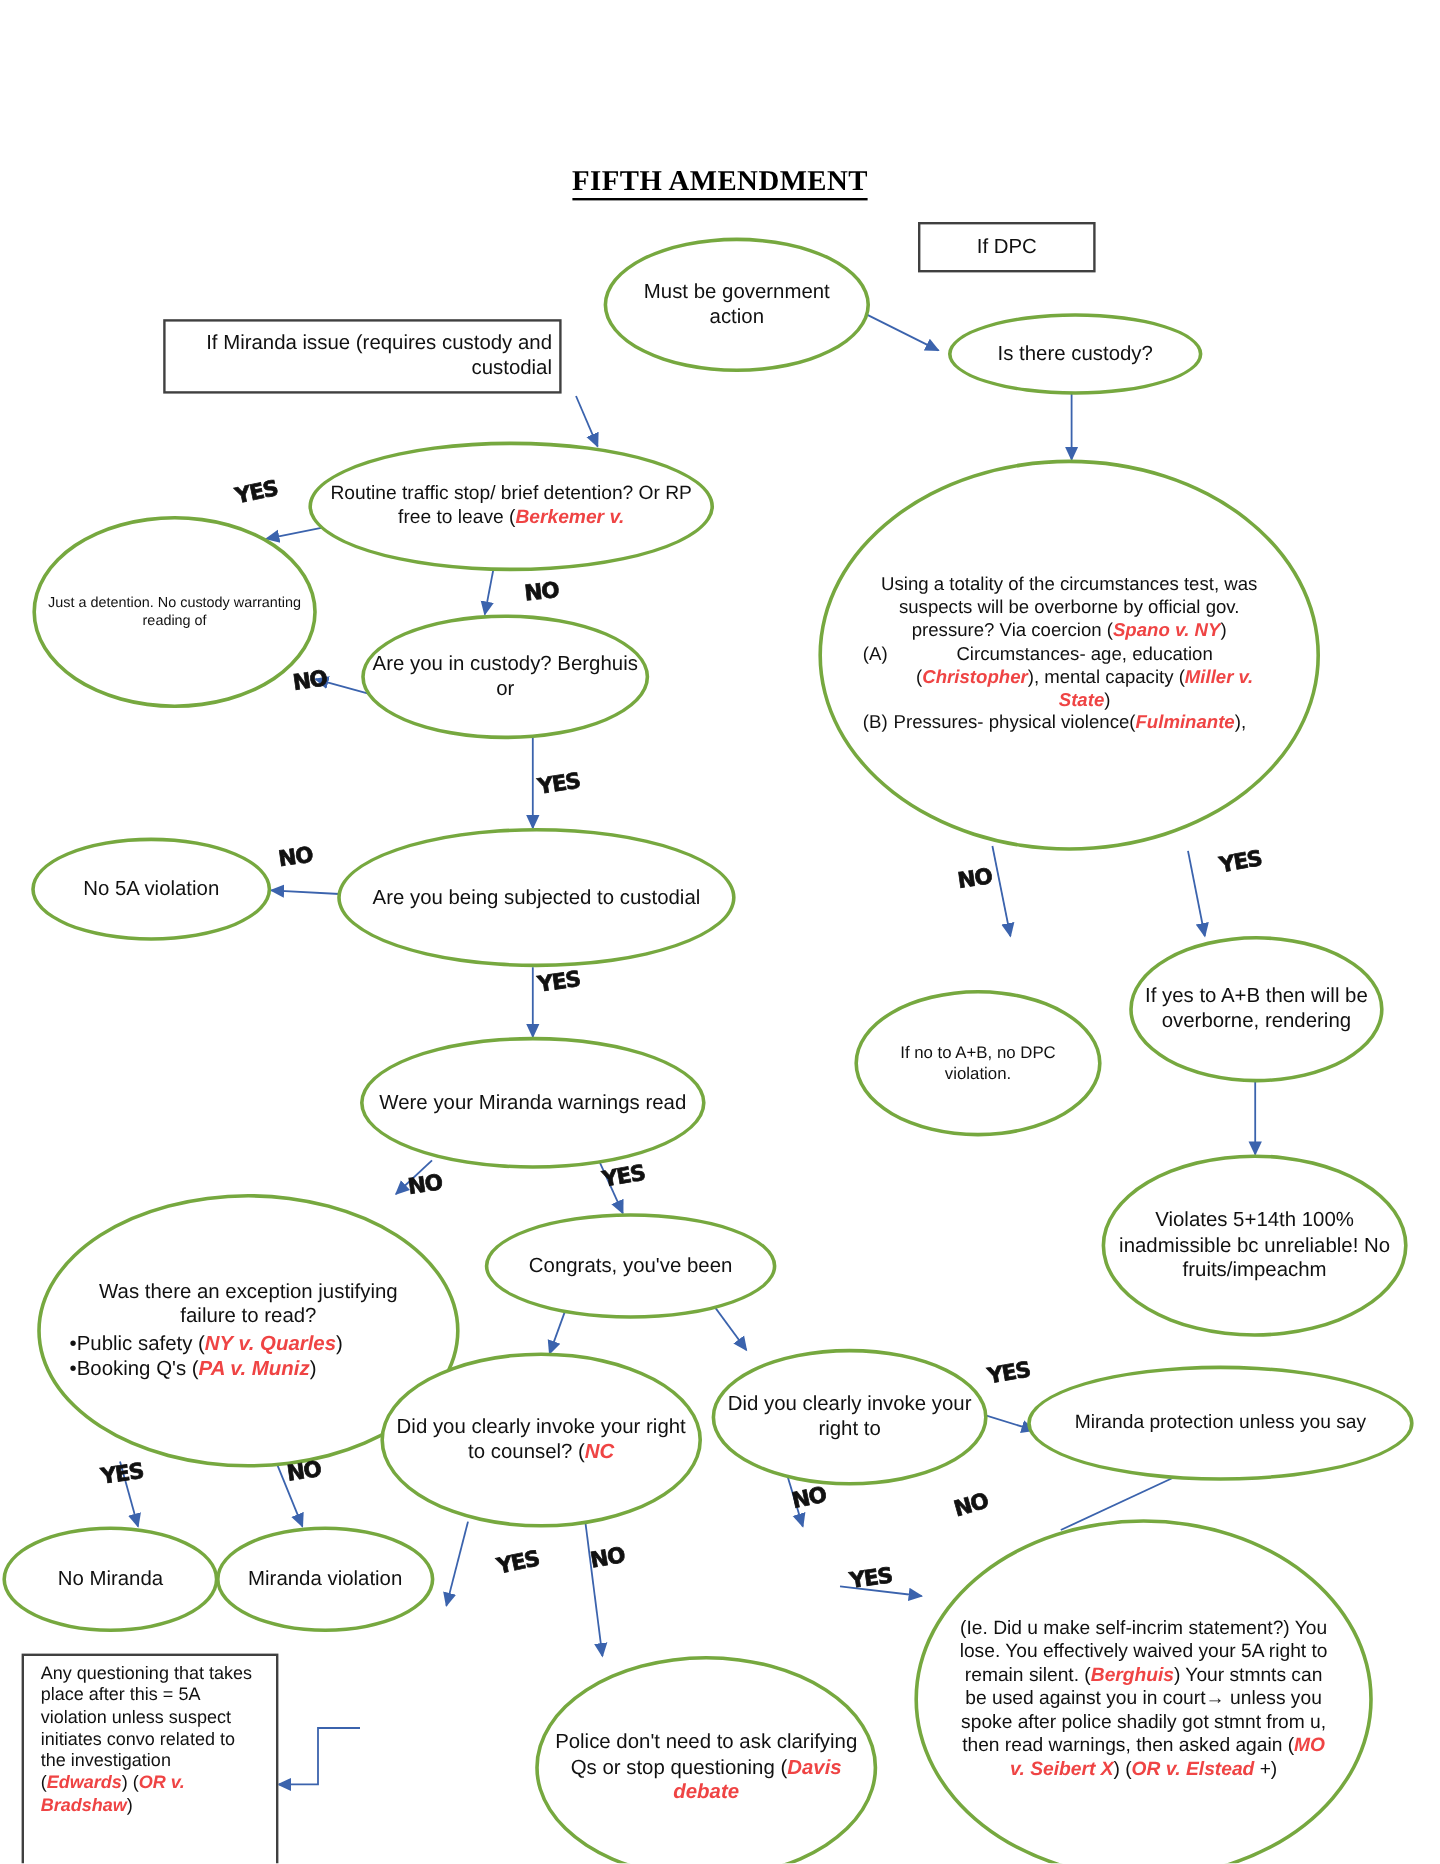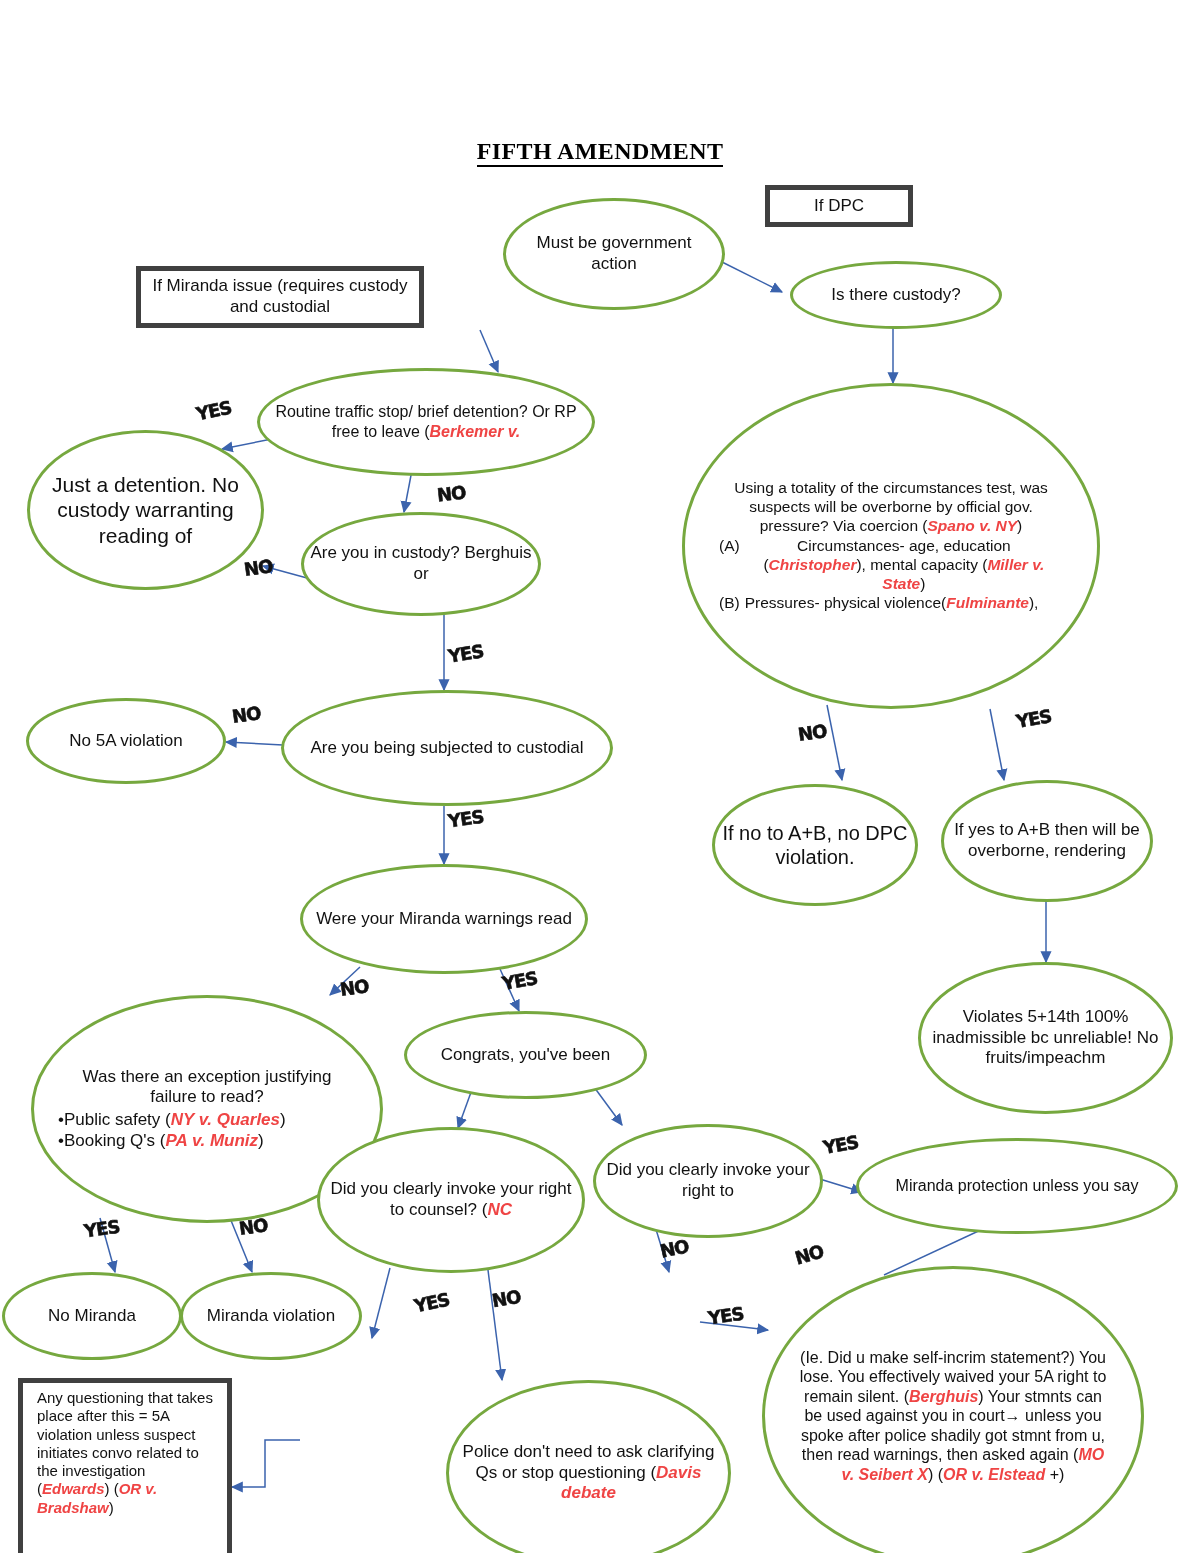--- a/index.html
+++ b/index.html
@@ -48,21 +48,21 @@
     overflow:hidden;
     color:#111;
     line-height:1.22;
   }
   .ellipse{
     border:3px solid #76a83f;
     border-radius:50%;
     background:#fff;
   }
   .rect{
-    border:5px solid #404040;
+    border:2px solid #404040;
     background:#fff;
     border-radius:0;
   }
   .node .txt{
     display:block;
     width:100%;
     padding:0 6px;
     box-sizing:border-box;
   }
   .node .li{display:block;}
@@ -151,37 +151,37 @@
 
     <g stroke="#3b63ad" stroke-width="1.5" fill="none" marker-end="url(#ah)">
       <path d="M300,1440 L265,1440 L265,1487 L232,1487"></path>
     </g>
   </svg>
 
   <div class="node rect" style="left:765px; top:185px; width:148px; height:42px; font-size:17px;">
     <span class="txt">If DPC</span>
   </div>
 
-  <div class="node rect" style="left:136px; top:266px; width:288px; height:62px; font-size:17px;">
+  <div class="node rect" style="left:136px; top:266px; width:332px; height:62px; font-size:17px;text-align:right;">
     <span class="txt">If Miranda issue (requires custody and custodial</span>
   </div>
 
   <div class="node ellipse" style="left:503px; top:198px; width:222px; height:112px; font-size:17px;">
     <span class="txt">Must be government action</span>
   </div>
 
   <div class="node ellipse" style="left:790px; top:261px; width:212px; height:68px; font-size:17px;">
     <span class="txt">Is there custody?</span>
   </div>
 
   <div class="node ellipse ovf" style="left:257px; top:368px; width:338px; height:108px; font-size:16px;">
     <span class="txt"><span>Routine traffic stop/ brief detention? Or RP free to leave (</span><span class="cite">Berkemer v.</span></span>
   </div>
 
-  <div class="node ellipse ovf" style="left:27px; top:430px; width:237px; height:160px; font-size:21px;">
+  <div class="node ellipse ovf" style="left:27px; top:430px; width:237px; height:160px; font-size:12px;">
     <span class="txt">Just a detention. No custody warranting reading of</span>
   </div>
 
   <div class="node ellipse ovf" style="left:301px; top:512px; width:240px; height:104px; font-size:17px;">
     <span class="txt">Are you in custody? Berghuis or</span>
   </div>
 
   <div class="node ellipse ovf" style="left:682px; top:383px; width:418px; height:326px; font-size:15.5px; padding:0 34px;">
     <span class="txt" style="padding:0;">
       <span><span>Using a totality of the circumstances test, was suspects will be overborne by official gov. pressure? Via coercion (</span><span class="cite">Spano v. NY</span><span>)</span></span>
@@ -197,21 +197,21 @@
   </div>
 
   <div class="node ellipse" style="left:26px; top:698px; width:200px; height:86px; font-size:17px;">
     <span class="txt">No 5A violation</span>
   </div>
 
   <div class="node ellipse ovf" style="left:281px; top:690px; width:332px; height:116px; font-size:17px;">
     <span class="txt">Are you being subjected to custodial</span>
   </div>
 
-  <div class="node ellipse ovf" style="left:712px; top:784px; width:206px; height:122px; font-size:20px;">
+  <div class="node ellipse ovf" style="left:712px; top:825px; width:206px; height:122px; font-size:14px;">
     <span class="txt">If no to A+B, no DPC violation.</span>
   </div>
 
   <div class="node ellipse ovf" style="left:941px; top:780px; width:212px; height:122px; font-size:17px;">
     <span class="txt">If yes to A+B then will be overborne, rendering</span>
   </div>
 
   <div class="node ellipse ovf" style="left:300px; top:864px; width:288px; height:110px; font-size:17px;">
     <span class="txt">Were your Miranda warnings read</span>
   </div>

